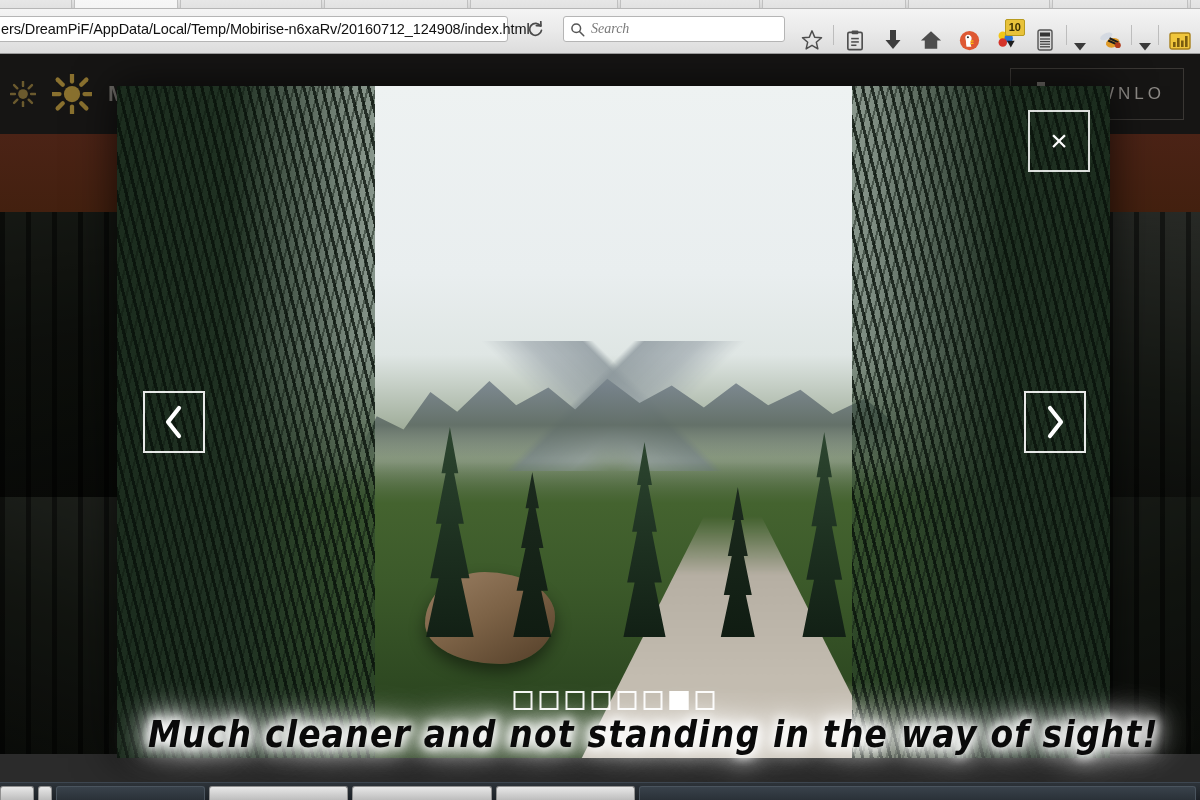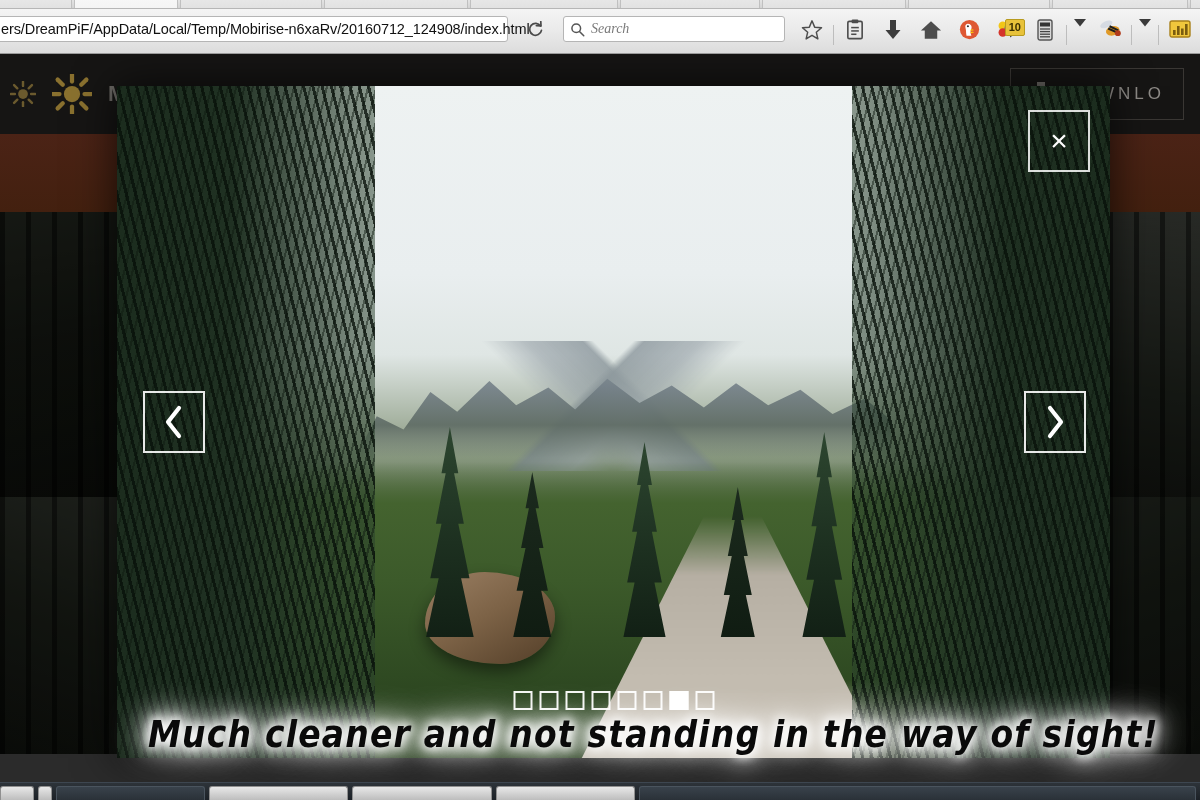--- a/index.html
+++ b/index.html
@@ -54,21 +54,21 @@
   .search-ph {
     font-family: "Liberation Serif", serif;
     font-style: italic; font-size: 14px; color: #7a7a7a;
   }
   .tb-icons {
     position: absolute; left: 793px; top: 9px; height: 34px;
     display: flex; align-items: center; gap: 0px;
   }
   .tb-ico {
     width: 38px; height: 32px;
-    display: flex; align-items: flex-start; justify-content: center;
+    display: flex; align-items: flex-end; justify-content: center;
     position: relative;
   }
   .tb-ico.narrow { width: 22px; }
   .tb-sep {
     width: 1px; height: 20px; background: #bdbdbd; margin: 0 2px;
   }
   .badge {
     position: absolute; right: 1px; top: 0px;
     background: #e8c23a; color: #3a2e00;
     font-size: 11px; font-weight: bold; line-height: 13px;

